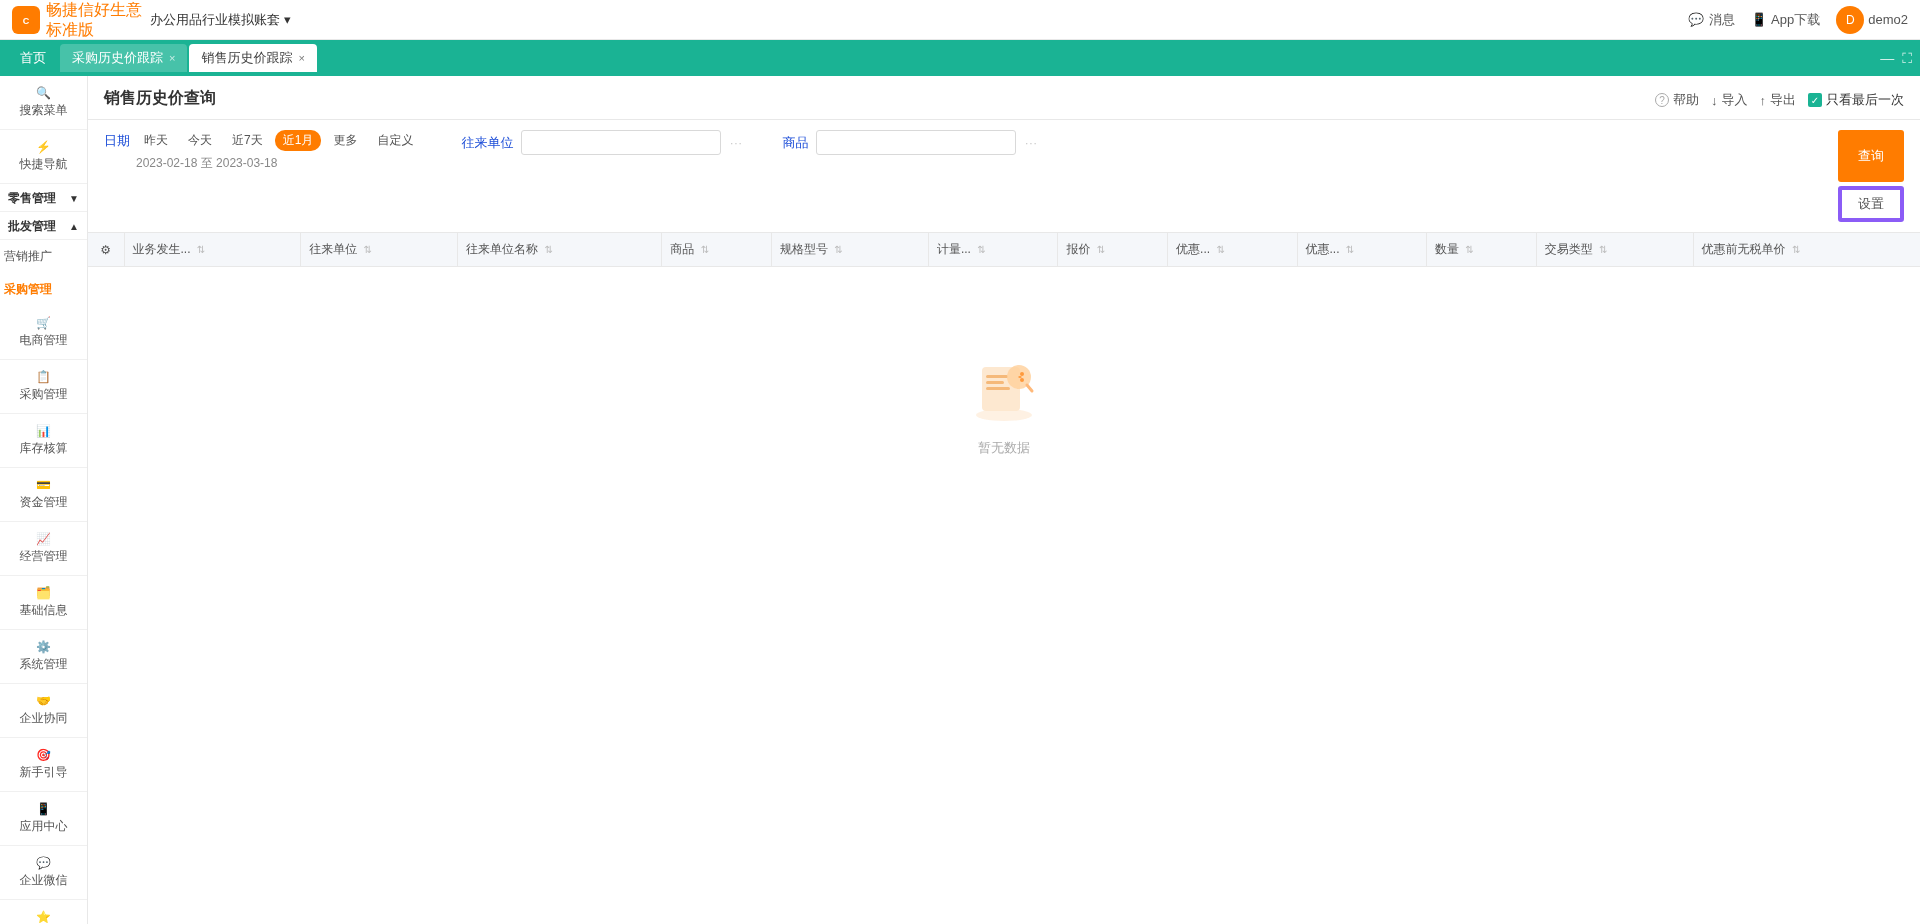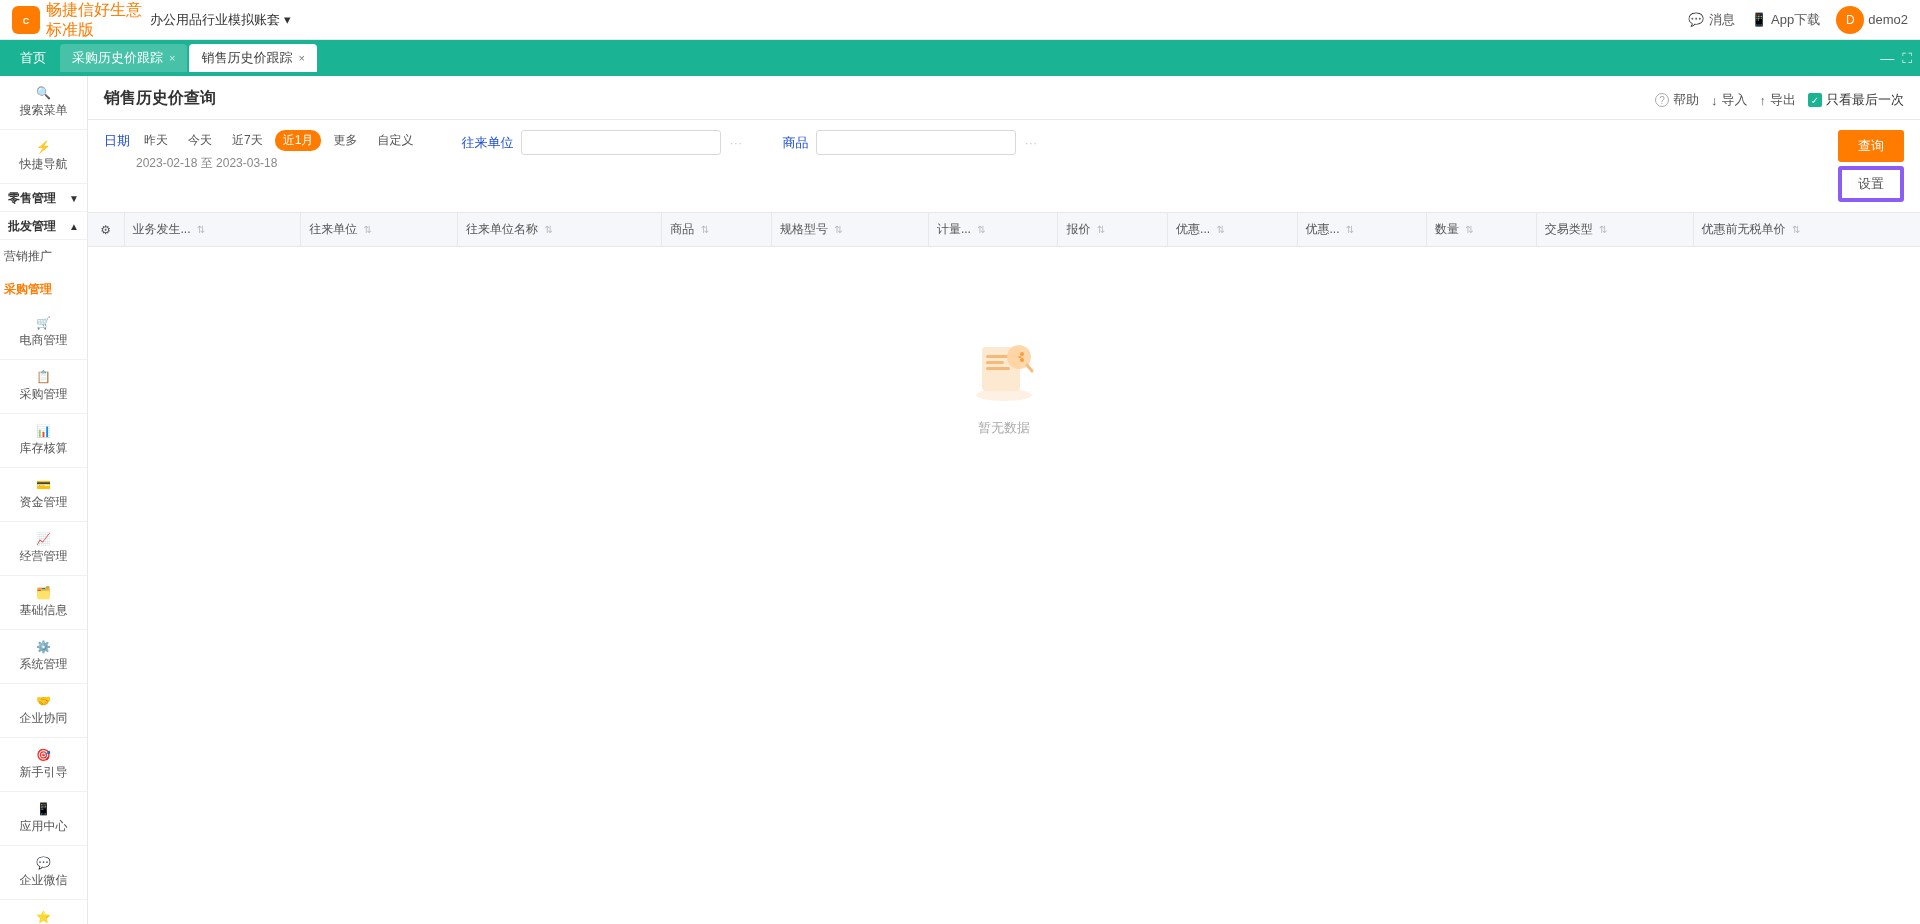--- a/index.html
+++ b/index.html
@@ -53,21 +53,21 @@
     
     .filter-area { background: #fff; padding: 10px 16px; border-bottom: 1px solid #e8e8e8; flex-shrink: 0; display: flex; align-items: flex-start; gap: 16px; flex-wrap: wrap; }
     .filter-group { display: flex; align-items: center; gap: 8px; }
     .filter-label { color: #1d4ed8; font-size: 13px; white-space: nowrap; }
     .date-options { display: flex; align-items: flex-start; gap: 4px; }
     .date-btn { padding: 2px 8px; border-radius: 3px; font-size: 12px; cursor: pointer; color: #555; }
     .date-btn.active { background: #ff7c00; color: #fff; border-radius: 10px; }
     .date-range { font-size: 12px; color: #888; margin-top: 2px; margin-left: 32px; }
     .filter-input { border: 1px solid #d9d9d9; border-radius: 3px; padding: 4px 8px; font-size: 13px; width: 200px; color: #333; }
     .filter-dots { color: #ccc; font-size: 13px; }
-    .query-btn { background: #ff7c00; color: #fff; border: none; border-radius: 3px; padding: 7px 20px; font-size: 13px; cursor: pointer; }
+    .query-btn { background: #ff7c00; color: #fff; border: none; border-radius: 3px; padding: 17px 20px; font-size: 13px; cursor: pointer; }
     .settings-btn { background: #fff; color: #555; border: 4px solid #8b5cf6; border-radius: 3px; padding: 5px 16px; font-size: 13px; cursor: pointer; }
 
     
     .filter-actions { display: flex; flex-direction: column; align-items: flex-end; gap: 4px; margin-left: auto; }
 
     
     .table-container { flex: 1; overflow: auto; background: #fff; margin: 0; }
     table { width: 100%; border-collapse: collapse; font-size: 12px; }
     thead tr { background: #f5f7fa; border-bottom: 1px solid #e8e8e8; }
     th { padding: 8px 8px; text-align: left; color: #555; font-weight: normal; border-right: 1px solid #e8e8e8; white-space: nowrap; user-select: none; cursor: pointer; }

